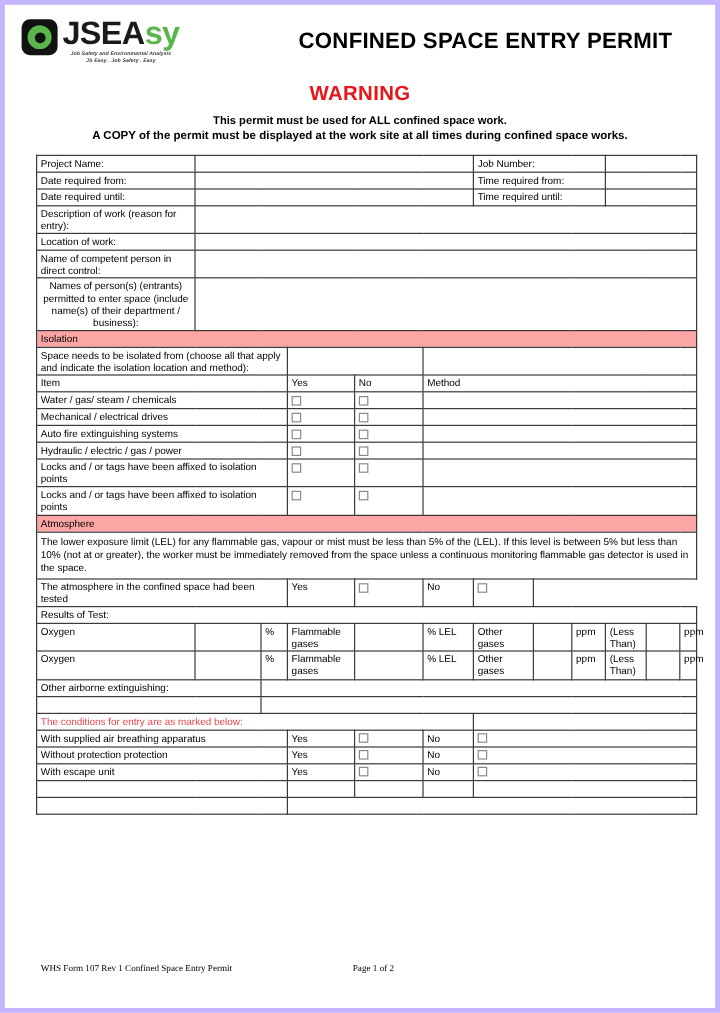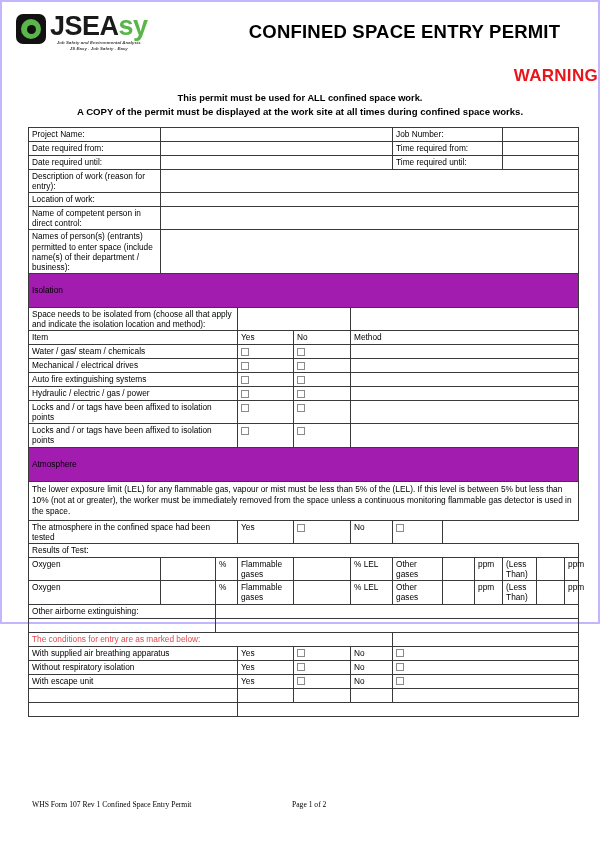--- a/index.html
+++ b/index.html
@@ -10,23 +10,23 @@
   body {
     width: 600px;
     height: 844px;
     font-family: "Liberation Sans", sans-serif;
     color: #000000;
     overflow: hidden;
   }
   #page {
     position: relative;
     width: 600px;
-    height: 624px;
+    height: 844px;
     box-sizing: border-box;
-    border: 2px solid #c4b5fd;
+    border: 4px solid #c4b5fd;
     background: #ffffff;
   }
   
   .header {
     display: flex;
     align-items: center;
     padding: 12px 14px 4px 14px;
     height: 52px;
     box-sizing: border-box;
   }
@@ -94,21 +94,21 @@
   .doc-title {
     flex: 1;
     text-align: center;
     font-size: 18.5px;
     font-weight: bold;
     letter-spacing: 0.2px;
     padding-right: 6px;
   }
   
   .warning {
-    text-align: right;
+    text-align: center;
     color: #e8151a;
     font-size: 17px;
     font-weight: bold;
     margin-top: 12px;
     letter-spacing: 0.3px;
   }
   .warn-line1, .warn-line2 {
     text-align: center;
     font-size: 9.3px;
     font-weight: bold;
@@ -127,42 +127,42 @@
     border: 1px solid #3a3a3a;
     padding: 1px 3px 1px 3px;
     vertical-align: top;
     line-height: 1.22;
     height: 11px;
   }
   td.lbl { }
   td.rt { }
   td.blank { }
   td.sect {
-    background: #a21caf;
+    background: #fca5a5;
     border: 1px solid #3a3a3a;
     font-size: 8.3px;
-    padding: 11px 3px;
+    padding: 1px 3px;
   }
   td.red {
     color: #e8474c;
   }
   td.para {
     line-height: 1.34;
     padding: 2px 3px 3px 3px;
   }
   .cb {
     display: inline-block;
     width: 6px;
     height: 6px;
     border: 1px solid #8a8a8a;
     background: #ffffff;
     vertical-align: middle;
   }
   .tall2 { height: 22px; }
-  .tall4 { height: 46px; }
+  .tall4 { height: 46px; text-align: center; }
   .tall3 { height: 34px; }
   
   .footer {
     position: absolute;
     left: 30px;
     top: 798px;
     width: 540px;
     font-family: "Liberation Serif", serif;
     font-size: 7.6px;
     display: flex;
@@ -367,21 +367,21 @@
     </tr>
 
     <tr>
       <td class="lbl" colspan="3">With supplied air breathing apparatus</td>
       <td>Yes</td>
       <td><span class="cb"></span></td>
       <td>No</td>
       <td colspan="6"><span class="cb"></span></td>
     </tr>
     <tr>
-      <td class="lbl" colspan="3">Without respiratory isolation</td>
+      <td class="lbl" colspan="3">Without protection protection</td>
       <td>Yes</td>
       <td><span class="cb"></span></td>
       <td>No</td>
       <td colspan="6"><span class="cb"></span></td>
     </tr>
     <tr>
       <td class="lbl" colspan="3">With escape unit</td>
       <td>Yes</td>
       <td><span class="cb"></span></td>
       <td>No</td>

